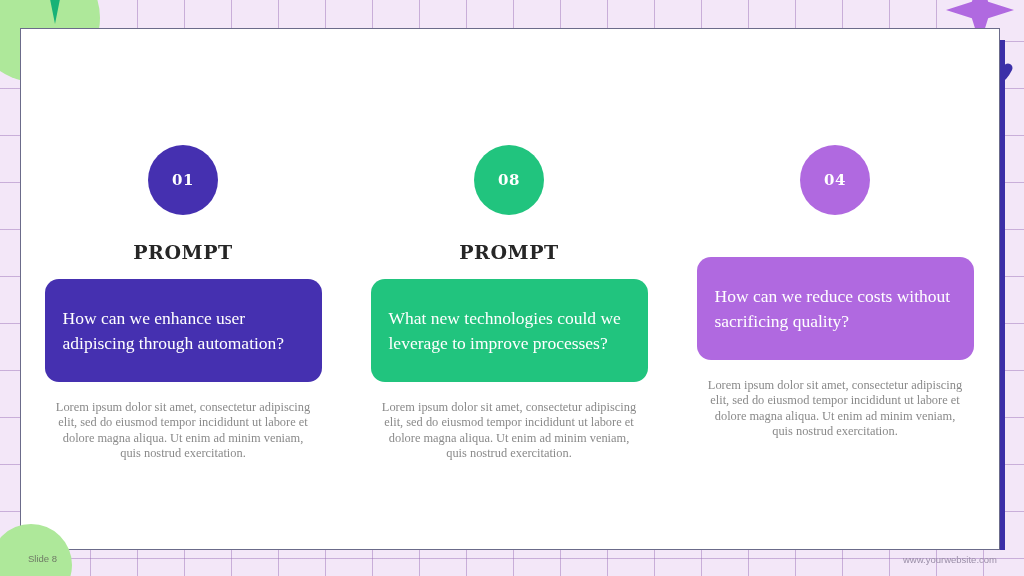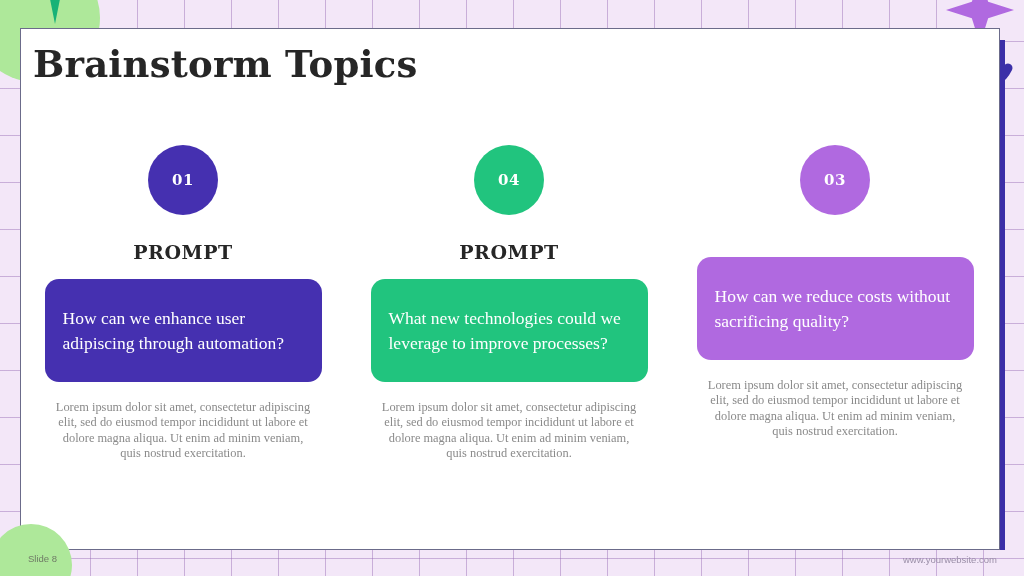--- a/index.html
+++ b/index.html
@@ -212,40 +212,39 @@
 
   <svg class="deco-squiggle" viewBox="0 0 130 48">
     <path d="M6 22 C 10 44, 30 46, 34 24 C 38 6, 52 6, 56 26 C 60 46, 76 46, 80 24 C 84 6, 98 8, 104 26 C 108 38, 116 34, 122 22" fill="none" stroke="#3b2fa8" stroke-width="9" stroke-linecap="round" stroke-linejoin="round"></path>
   </svg>
 
   <div class="card-shadow-right"></div>
   <div class="card-shadow-bottom"></div>
 
   <div class="card"></div>
 
-  <div class="title">Brainstorm Topics</div>
 
   <div class="columns">
 
     <div class="col">
       <div class="num-circle" style="background:#4530b0;">01</div>
       <div class="prompt-label">PROMPT</div>
       <div class="qbox" style="background:#4530b0;">How can we enhance user adipiscing through automation?</div>
       <div class="body-text">Lorem ipsum dolor sit amet, consectetur adipiscing elit, sed do eiusmod tempor incididunt ut labore et dolore magna aliqua. Ut enim ad minim veniam, quis nostrud exercitation.</div>
     </div>
 
     <div class="col">
-      <div class="num-circle" style="background:#21c47e;">04</div>
+      <div class="num-circle" style="background:#21c47e;">08</div>
       <div class="prompt-label">PROMPT</div>
       <div class="qbox" style="background:#21c47e;">What new technologies could we leverage to improve processes?</div>
       <div class="body-text">Lorem ipsum dolor sit amet, consectetur adipiscing elit, sed do eiusmod tempor incididunt ut labore et dolore magna aliqua. Ut enim ad minim veniam, quis nostrud exercitation.</div>
     </div>
 
     <div class="col">
-      <div class="num-circle" style="background:#b069e0;">03</div>
+      <div class="num-circle" style="background:#b069e0;">04</div>
       <div class="prompt-label empty"></div>
       <div class="qbox shifted" style="background:#b069e0;">How can we reduce costs without sacrificing quality?</div>
       <div class="body-text">Lorem ipsum dolor sit amet, consectetur adipiscing elit, sed do eiusmod tempor incididunt ut labore et dolore magna aliqua. Ut enim ad minim veniam, quis nostrud exercitation.</div>
     </div>
 
   </div>
 
   <div class="footer-circle"></div>
   <div class="slide-num">Slide 8</div>
   <div class="website">www.yourwebsite.com</div>

